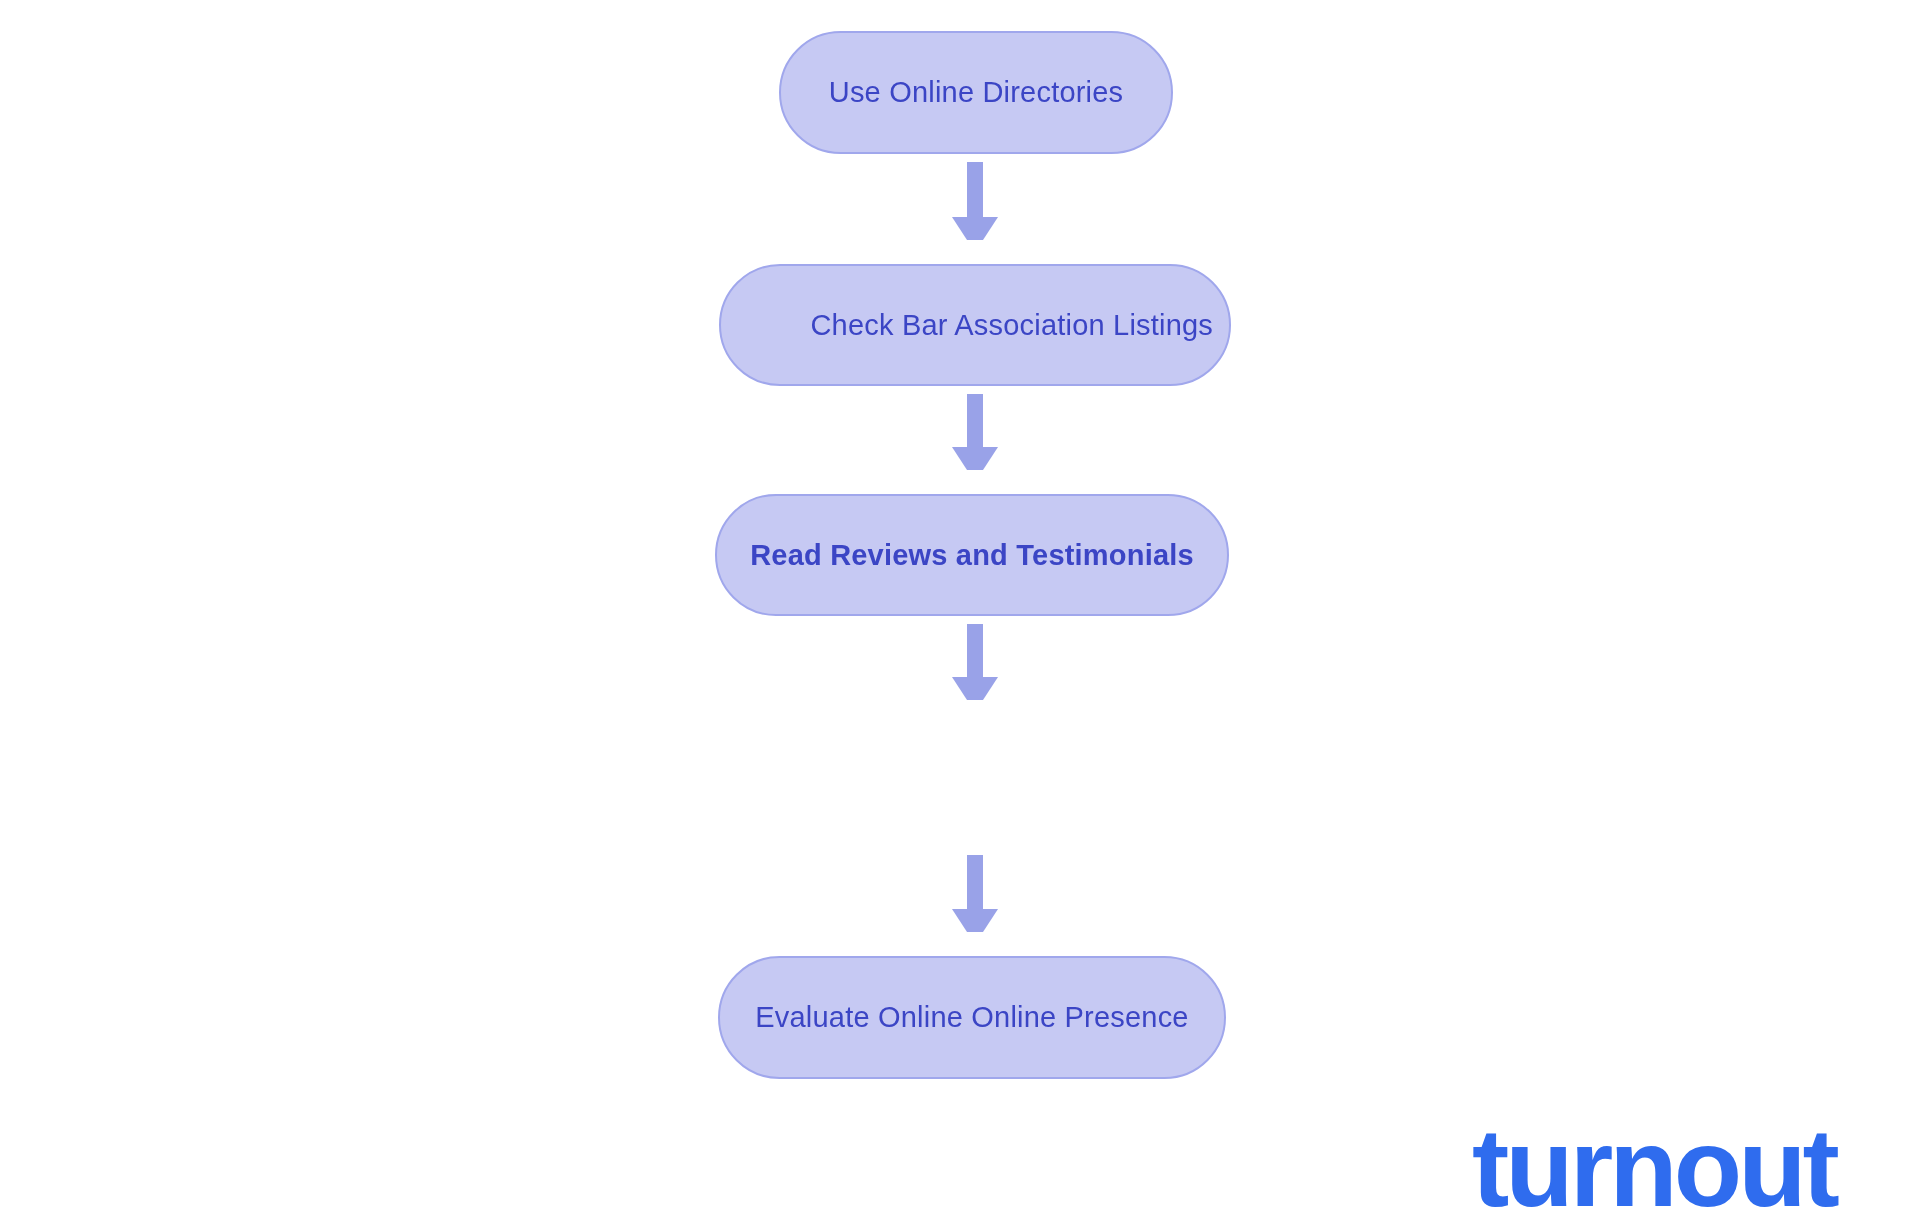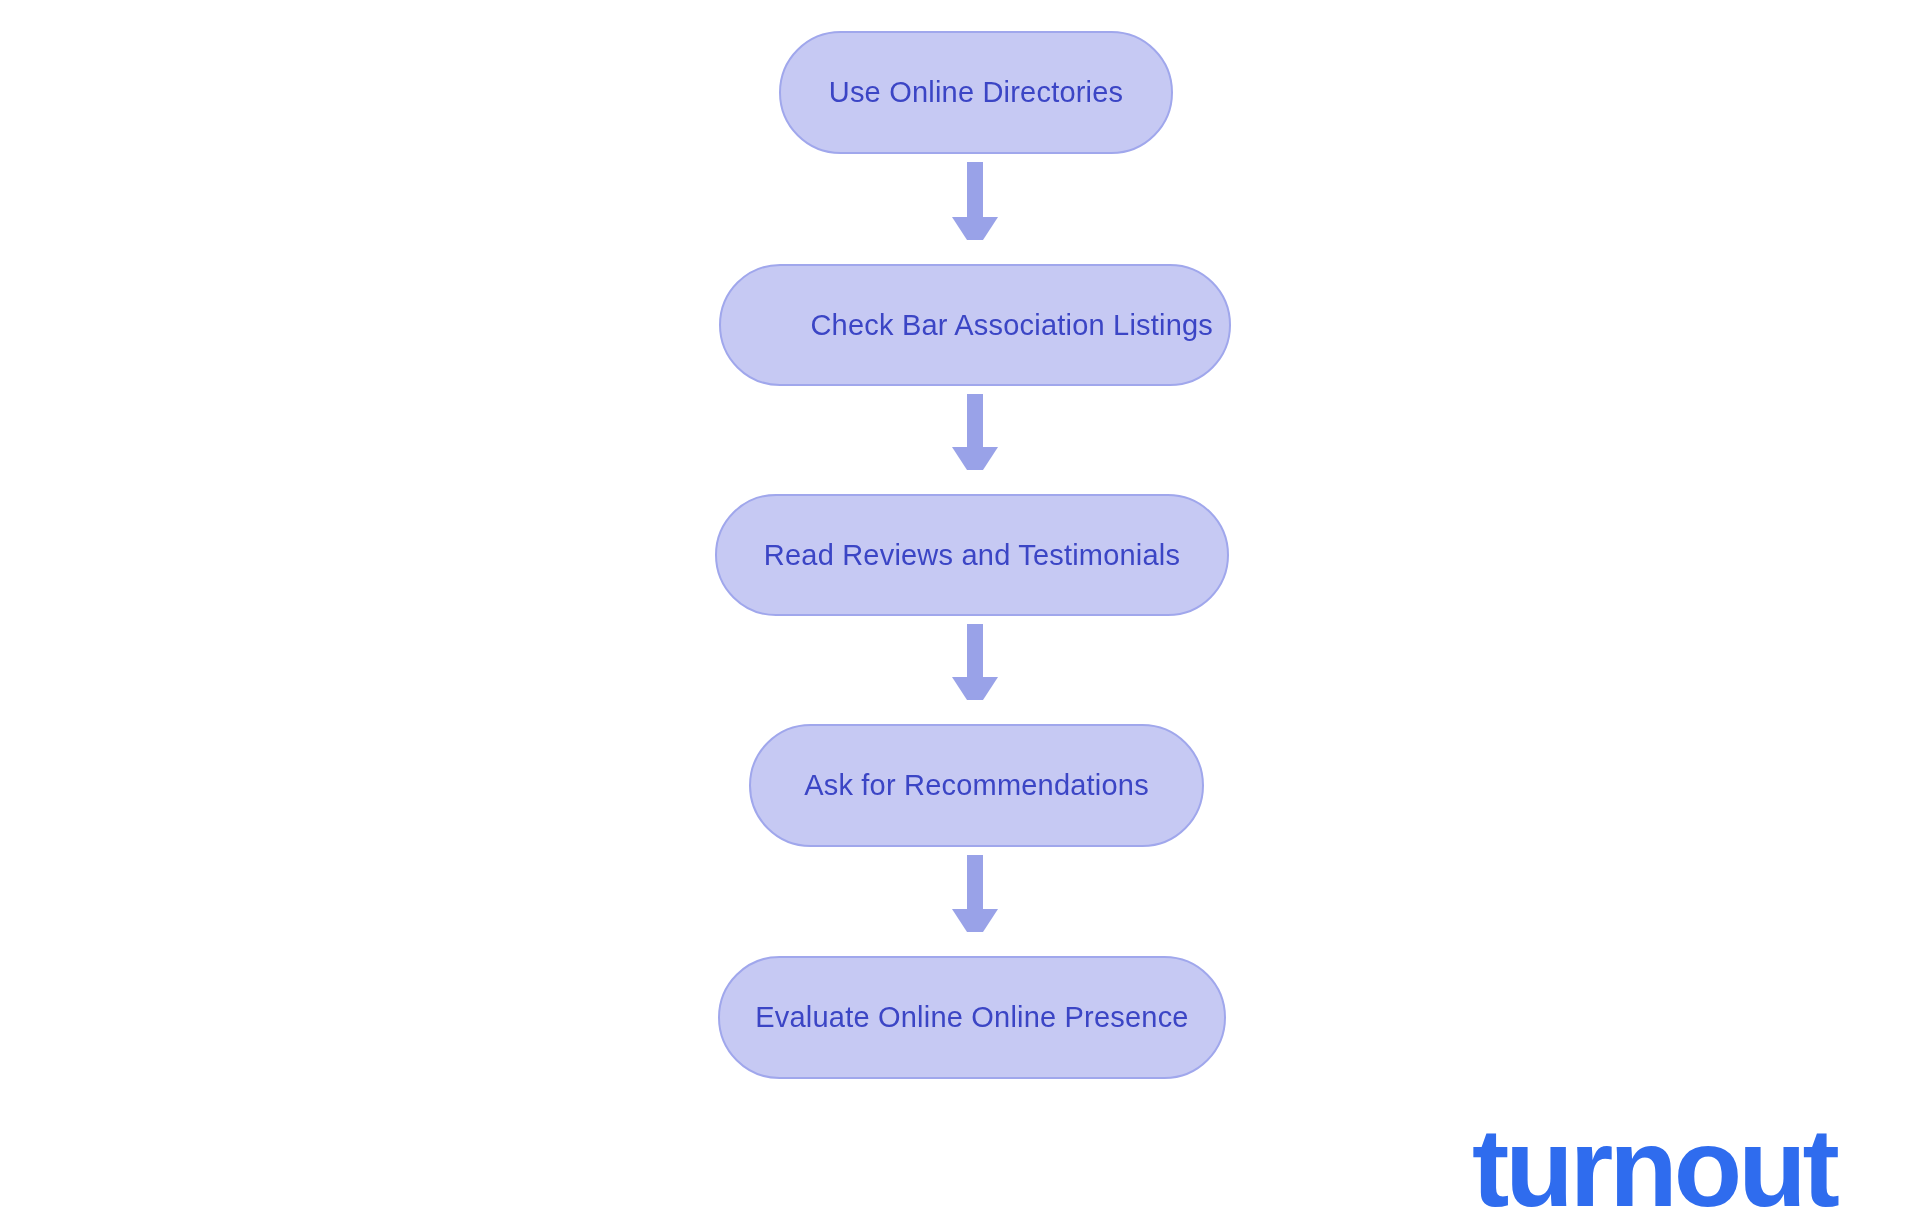--- a/index.html
+++ b/index.html
@@ -86,32 +86,29 @@
 
   <div class="node" style="left:703px; top:248px; width:512px; height:122px;justify-content:flex-end;">
     <span class="node-label">Check Bar Association Listings</span>
   </div>
 
   <div class="arrow" style="left:944px; top:370px; height:108px;">
     <div class="arrow-line"></div>
     <div class="arrow-head"></div>
   </div>
 
-  <div class="node" style="left:699px; top:478px; width:514px; height:122px;">
+  <div class="node" style="left:699px; top:478px; width:514px; height:122px;font-weight:bold;">
     <span class="node-label">Read Reviews and Testimonials</span>
   </div>
 
   <div class="arrow" style="left:944px; top:600px; height:108px;">
     <div class="arrow-line"></div>
     <div class="arrow-head"></div>
   </div>
 
-  <div class="node" style="left:733px; top:708px; width:455px; height:123px;">
-    <span class="node-label">Ask for Recommendations</span>
-  </div>
 
   <div class="arrow" style="left:944px; top:831px; height:109px;">
     <div class="arrow-line"></div>
     <div class="arrow-head"></div>
   </div>
 
   <div class="node" style="left:702px; top:940px; width:508px; height:123px;">
     <span class="node-label">Evaluate Online Online Presence</span>
   </div>
 

